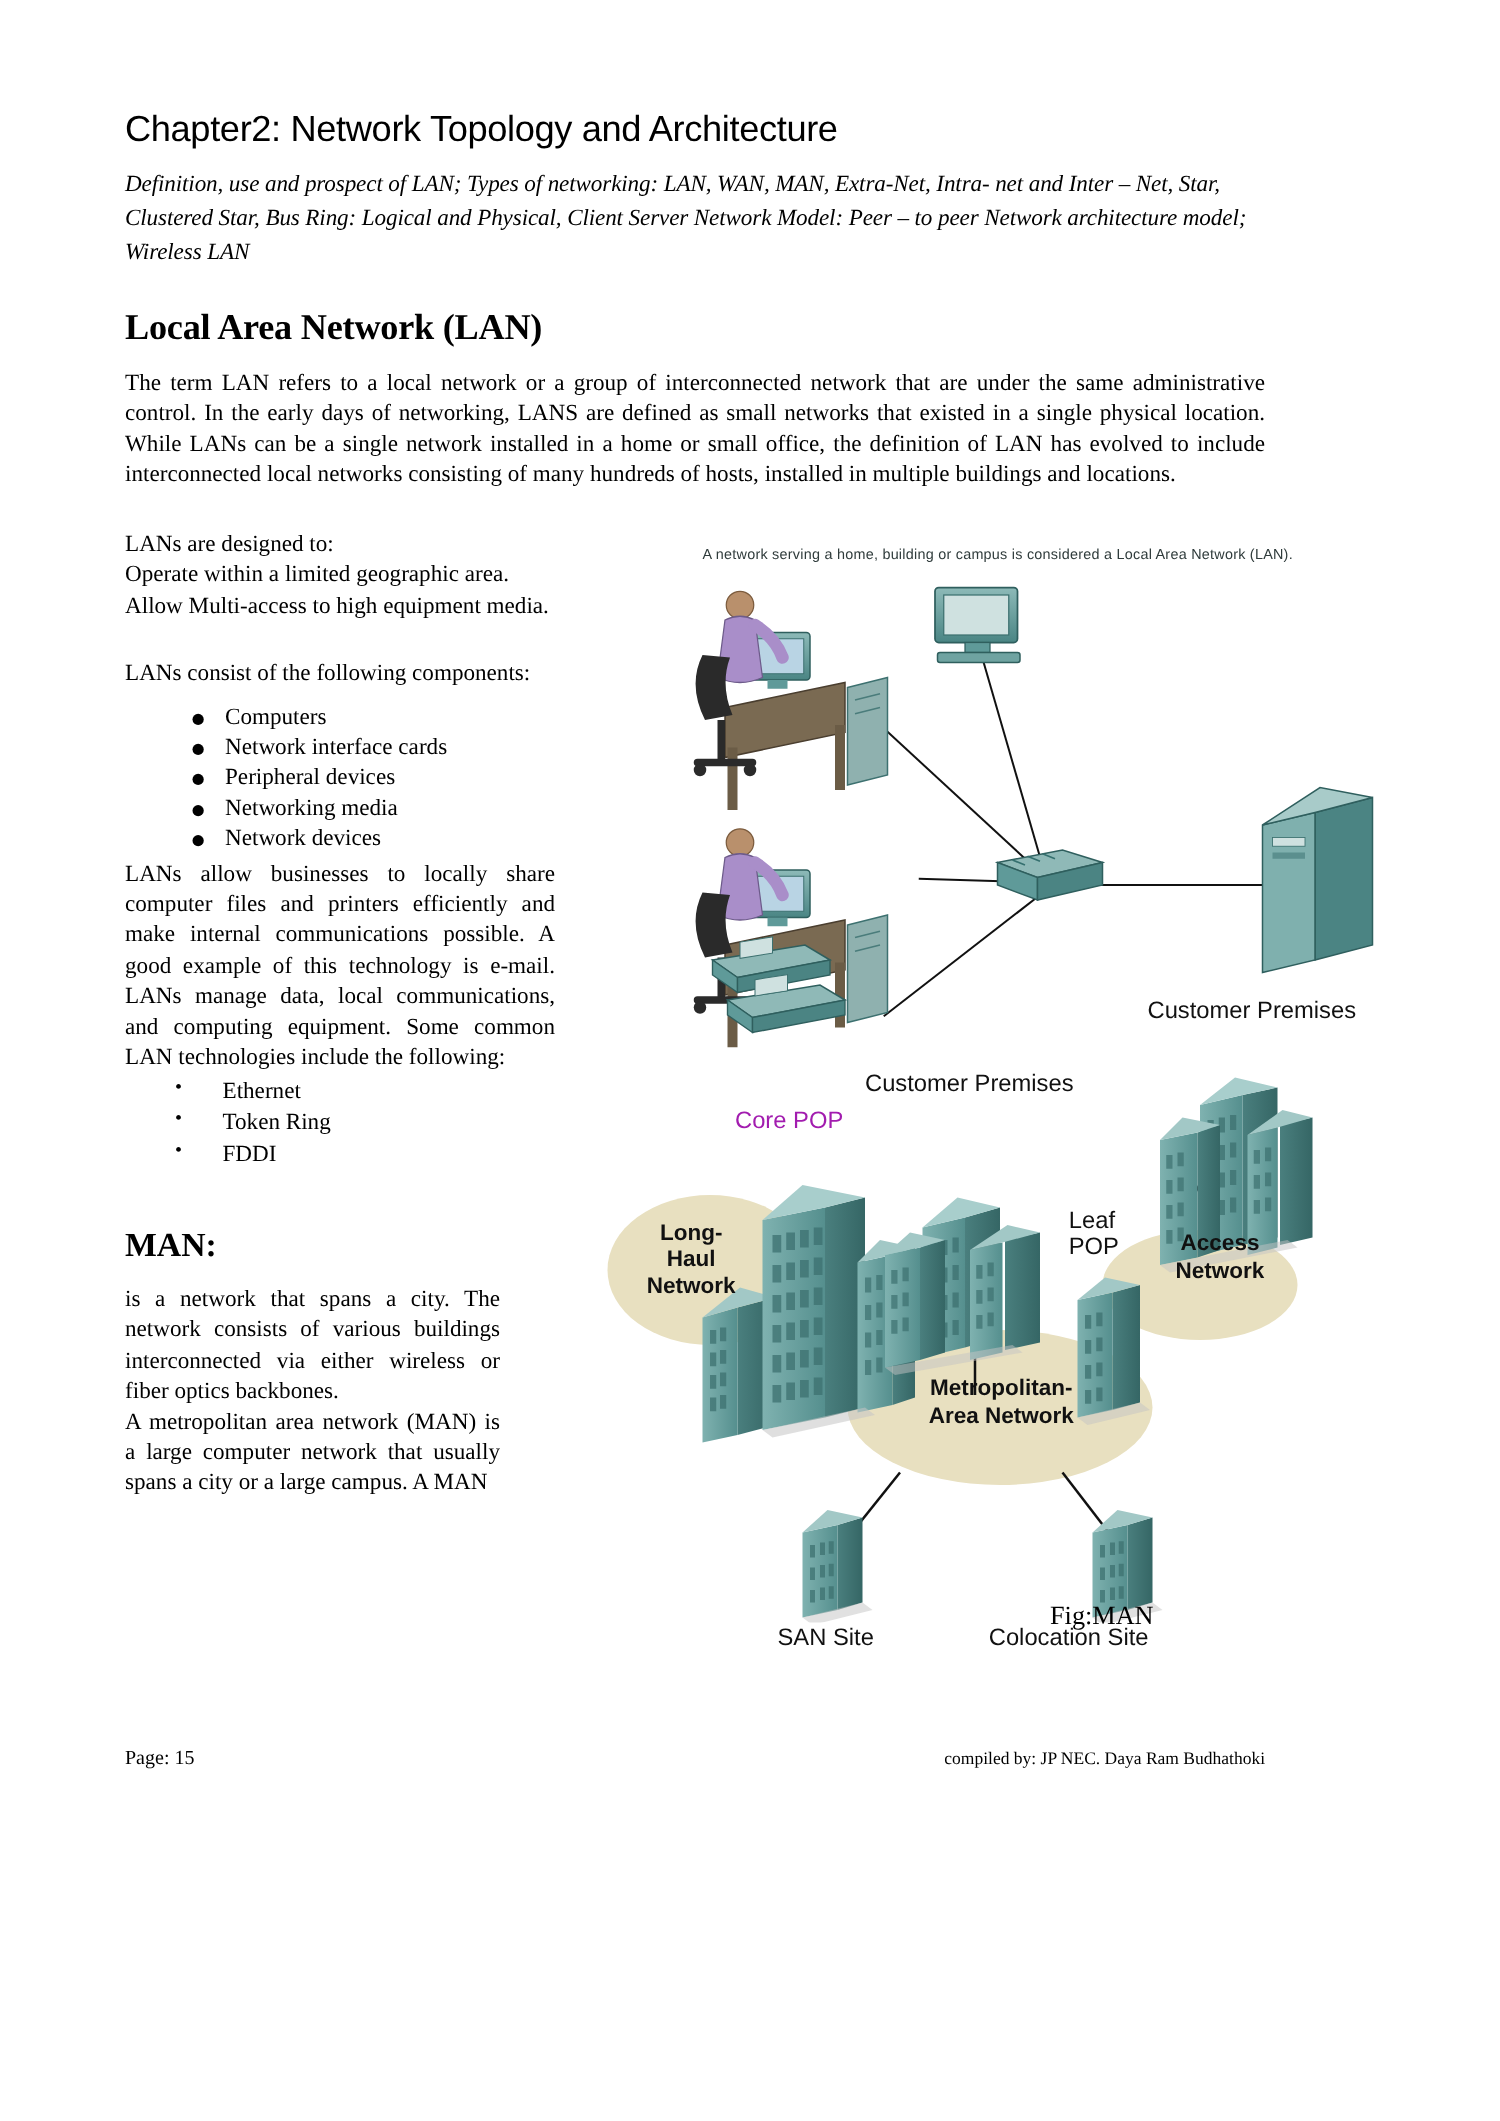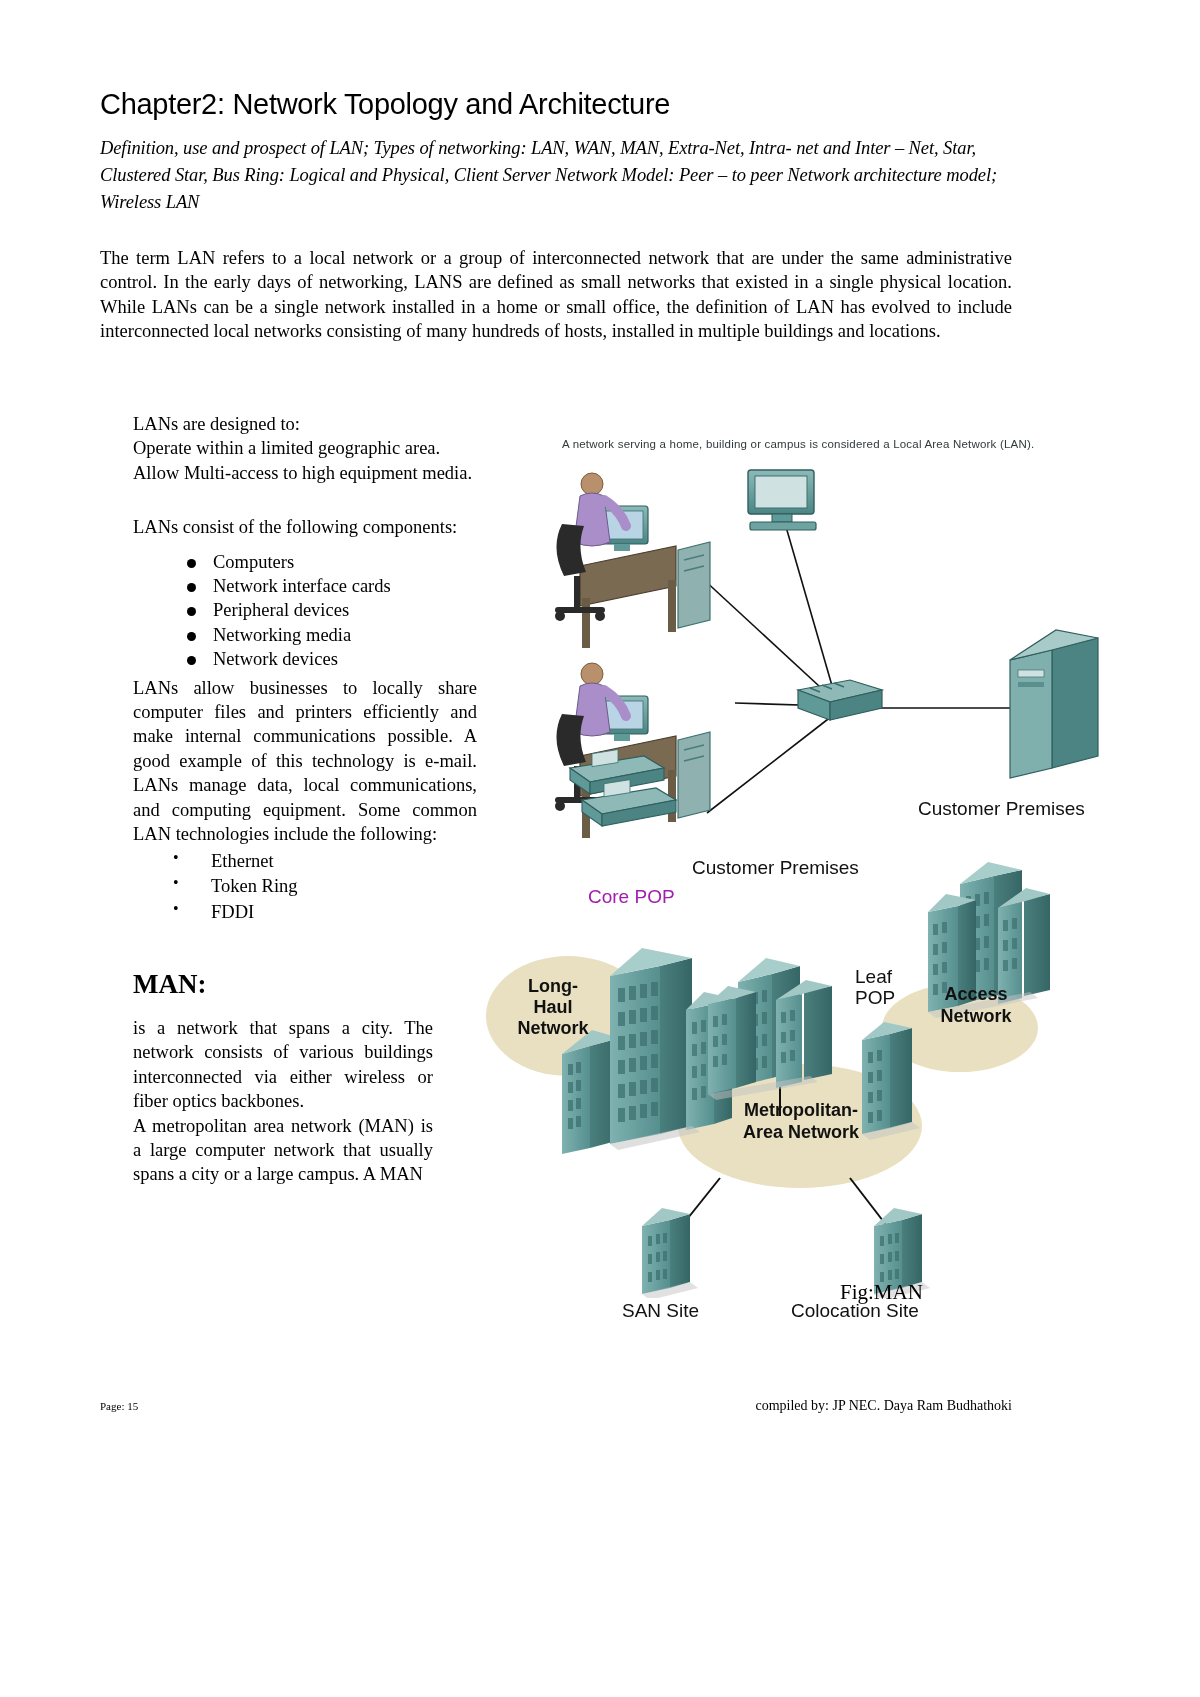--- a/index.html
+++ b/index.html
@@ -171,42 +171,43 @@
     position: absolute;
     left: 100px;
     top: 1398px;
     width: 912px;
     display: flex;
     justify-content: space-between;
     align-items: baseline;
     font-family: "Liberation Serif", serif;
   }
   .footer .pg {
-    font-size: 11px;
+    font-size: 16px;
   }
   .footer .cp {
     font-size: 14px;
   }
 
   svg { display: block; }
 </style>
 </head>
 <body>
 
 <div class="page">
 
   <div class="content">
 
     <div class="top-full">
       <h1 class="chapter-title">Chapter2: Network Topology and Architecture</h1>
       <div class="subject-line">Definition, use and prospect of LAN; Types of networking: LAN, WAN, MAN, Extra-Net, Intra- net and Inter – Net, Star, Clustered Star, Bus Ring: Logical and Physical, Client Server Network Model: Peer – to peer Network architecture model; Wireless LAN</div>
+      <h2 class="h-lan">Local Area Network (LAN)</h2>
       <p class="para full">The term LAN refers to a local network or a group of interconnected network that are under the same administrative control. In the early days of networking, LANS are defined as small networks that existed in a single physical location. While LANs can be a single network installed in a home or small office, the definition of LAN has evolved to include interconnected local networks consisting of many hundreds of hosts, installed in multiple buildings and locations.</p>
     </div>
 
-    <div class="col-left" style="top:324px;margin-left:33px;">
+    <div class="col-left" style="top:336px;">
 
       <p class="para narrow">LANs are designed to:</p>
       <p class="para narrow">Operate within a limited geographic area.</p>
       <p class="para narrow">Allow Multi-access to high equipment media.</p>
 
       <div class="spacer-md"></div>
 
       <p class="para narrow">LANs consist of the following components:</p>
 
       <ul class="dot-list">

